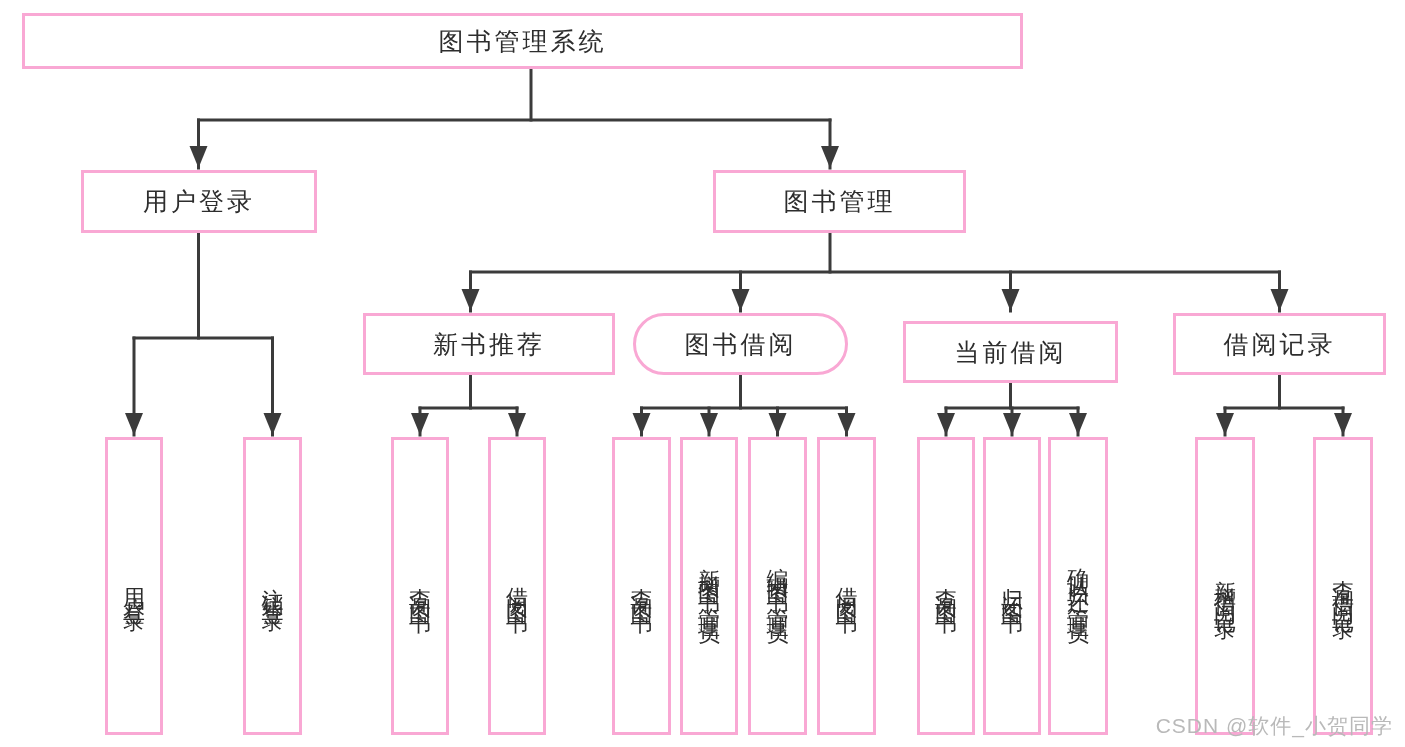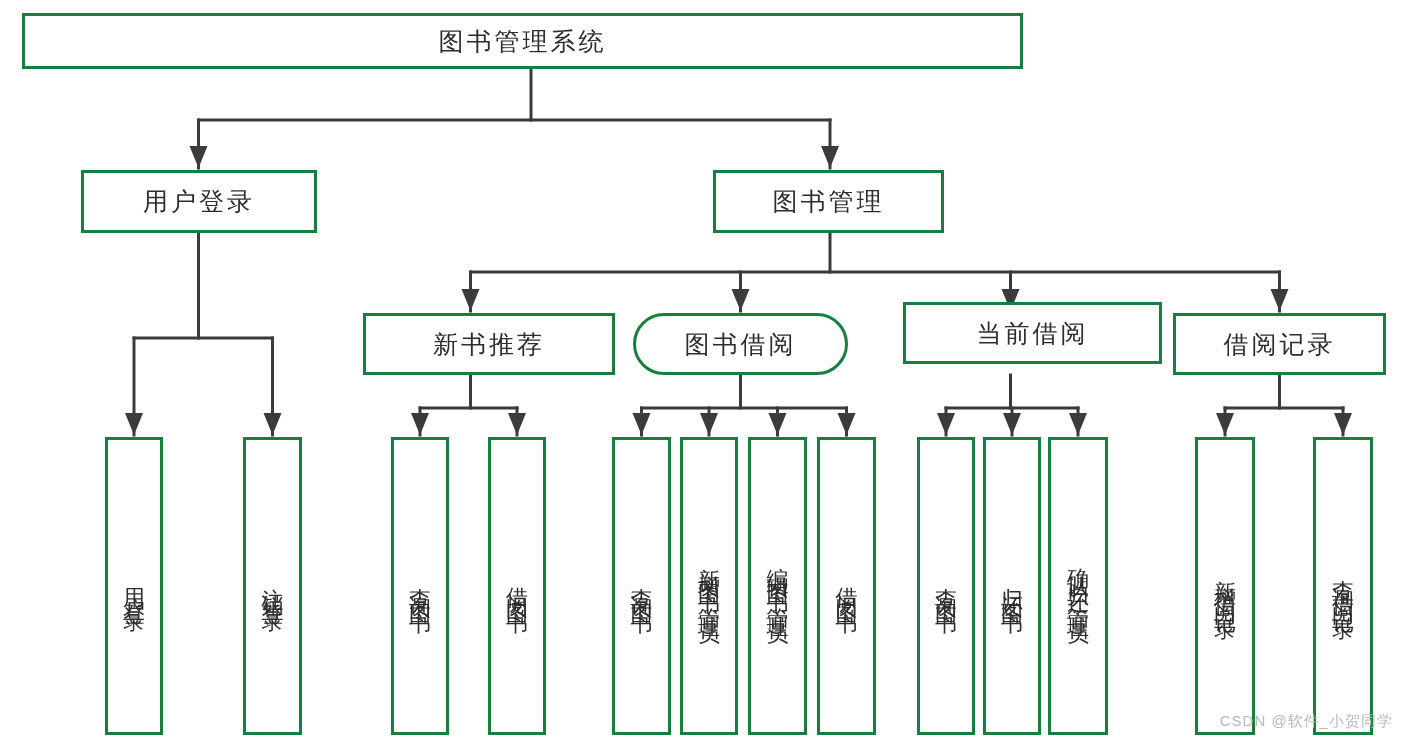--- a/index.html
+++ b/index.html
@@ -17,21 +17,21 @@
     width: 1405px; height: 747px;
   }
   #connectors line {
     stroke: #3b3b3b;
     stroke-width: 3;
     stroke-linecap: square;
   }
   .box {
     position: absolute;
     box-sizing: border-box;
-    border: 3px solid #15803d;
+    border: 3px solid #f9a8d4;
     background: #ffffff;
     display: flex;
     align-items: center;
     justify-content: center;
     z-index: 2;
   }
   .hbox {
     font-size: 25px;
     letter-spacing: 3px;
     color: #2d2d2d;
@@ -42,21 +42,21 @@
     text-orientation: mixed;
     font-size: 22px;
     letter-spacing: 8px;
     line-height: 1;
     color: #2d2d2d;
   }
   .watermark {
     position: absolute;
     right: 12px;
     top: 712px;
-    font-size: 15px;
+    font-size: 21px;
     letter-spacing: 1px;
     color: #b9b9b9;
     z-index: 5;
     white-space: nowrap;
   }
 </style>
 </head>
 <body>
 
 <div id="stage">
@@ -105,25 +105,25 @@
 
     <line x1="1279.5" y1="375" x2="1279.5" y2="408"></line>
     <line x1="1225" y1="408" x2="1343" y2="408"></line>
     <line x1="1225" y1="408" x2="1225" y2="435" marker-end="url(#arrow)"></line>
     <line x1="1343" y1="408" x2="1343" y2="435" marker-end="url(#arrow)"></line>
   </svg>
 
   <div class="box hbox" style="left:22px; top:13px; width:1001px; height:56px;">图书管理系统</div>
 
   <div class="box hbox" style="left:81px; top:170px; width:236px; height:63px;">用户登录</div>
-  <div class="box hbox" style="left:713px; top:170px; width:231px; height:63px;">图书管理</div>
+  <div class="box hbox" style="left:713px; top:170px; width:253px; height:63px;">图书管理</div>
 
   <div class="box hbox" style="left:363px; top:313px; width:252px; height:62px;">新书推荐</div>
   <div class="box hbox" style="left:633px; top:313px; width:215px; height:62px;border-radius:31px;">图书借阅</div>
-  <div class="box hbox" style="left:903px; top:302px; width:259px; height:62px;">当前借阅</div>
+  <div class="box hbox" style="left:903px; top:321px; width:215px; height:62px;">当前借阅</div>
   <div class="box hbox" style="left:1173px; top:313px; width:213px; height:62px;">借阅记录</div>
 
   <div class="box vbox" style="left:105px; top:437px; width:58px; height:298px;">
     <span class="vtext">用户登录</span>
   </div>
   <div class="box vbox" style="left:243px; top:437px; width:59px; height:298px;">
     <span class="vtext">注销登录</span>
   </div>
 
   <div class="box vbox" style="left:391px; top:437px; width:58px; height:298px;">

